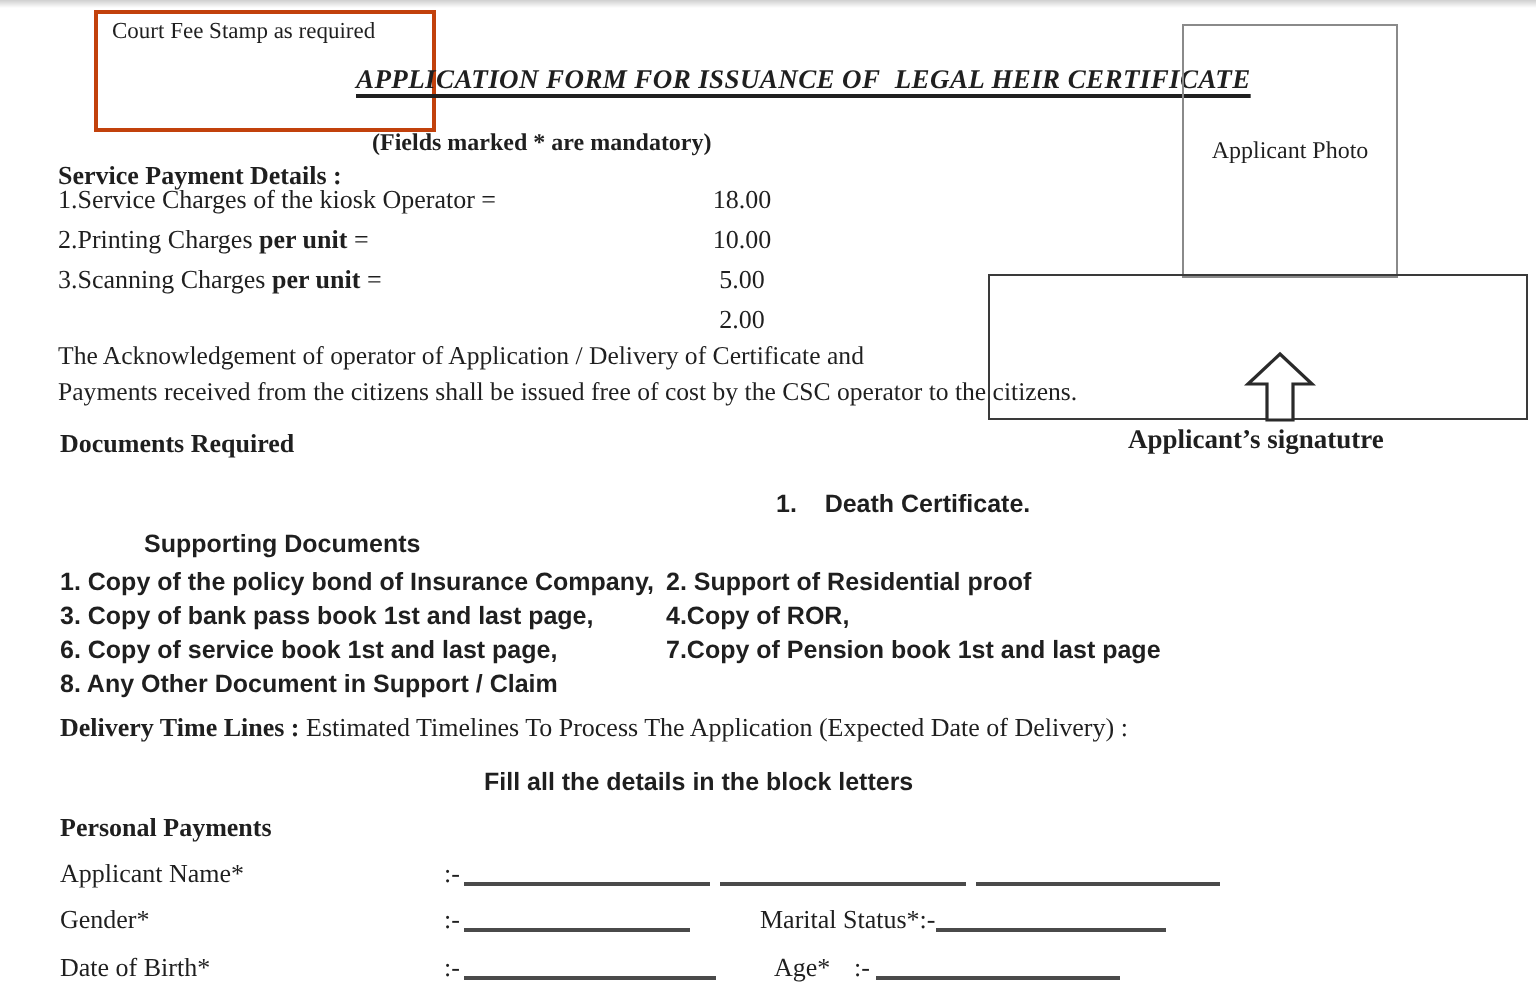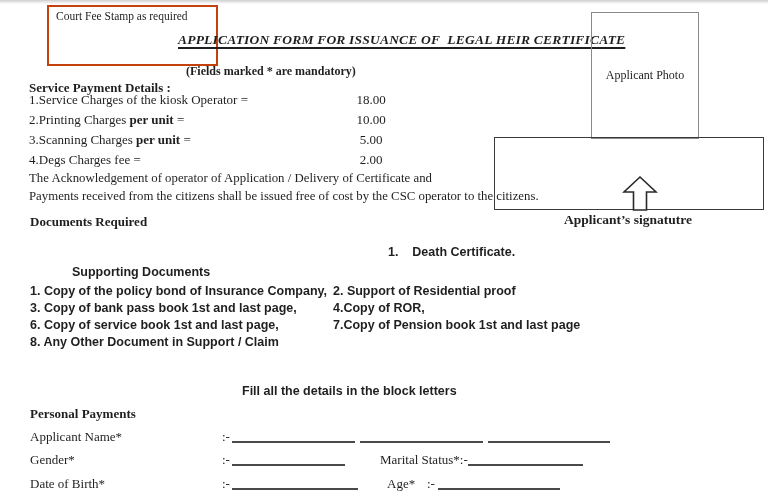--- a/index.html
+++ b/index.html
@@ -71,42 +71,42 @@
   <div class="abs serif pay-line" style="top:112px">
     <span>2.Printing Charges </span><span class="b">per unit</span><span> =</span>
   </div>
   <div class="pay-amt serif" style="top:112px">10.00</div>
 
   <div class="abs serif pay-line" style="top:132px">
     <span>3.Scanning Charges </span><span class="b">per unit</span><span> =</span>
   </div>
   <div class="pay-amt serif" style="top:132px">5.00</div>
 
-  <div class="abs serif pay-line" style="top:152px">
-    <span>4.Degs Charges fee  =</span><span class="b"></span><span></span>
-  </div>
   <div class="pay-amt serif" style="top:152px">2.00</div>
 
   <div class="abs serif ack" style="top:171px">The Acknowledgement of operator of Application / Delivery of Certificate and</div>
   <div class="abs serif ack" style="top:189px">Payments received from the citizens shall be issued free of cost by the CSC operator to the citizens.</div>
 
   <div class="abs serif b docs-head">Documents Required</div>
   <div class="abs sans b death">1.&nbsp;&nbsp;&nbsp;&nbsp;Death Certificate.</div>
 
   <div class="abs sans b supp-head">Supporting Documents</div>
 
   <div class="abs sans b doc-item" style="left:30px;top:284px">1. Copy of the policy bond of Insurance Company,</div>
   <div class="abs sans b doc-item" style="left:30px;top:301px">3. Copy of bank pass book 1st and last page,</div>
   <div class="abs sans b doc-item" style="left:30px;top:318px">6. Copy of service book 1st and last page,</div>
   <div class="abs sans b doc-item" style="left:30px;top:335px">8. Any Other Document in Support / Claim</div>
 
   <div class="abs sans b doc-item" style="left:333px;top:284px">2. Support of Residential proof</div>
   <div class="abs sans b doc-item" style="left:333px;top:301px">4.Copy of ROR,</div>
   <div class="abs sans b doc-item" style="left:333px;top:318px">7.Copy of Pension book 1st and last page</div>
 
+  <div class="abs serif delivery">
+    <span class="b">Delivery Time Lines :</span><span> Estimated Timelines To Process The Application (Expected Date of Delivery) :</span>
+  </div>
 
   <div class="abs sans b instructions">Fill all the details in the block letters</div>
 
   <div class="abs serif b personal-head">Personal Payments</div>
 
   <div class="abs serif p-label" style="left:30px;top:429px">Applicant Name*</div>
   <div class="abs serif p-label" style="left:222px;top:429px">:-</div>
   <div class="fill-line" style="left:232px;top:441px;width:123px"></div>
   <div class="fill-line" style="left:360px;top:441px;width:123px"></div>
   <div class="fill-line" style="left:488px;top:441px;width:122px"></div>

